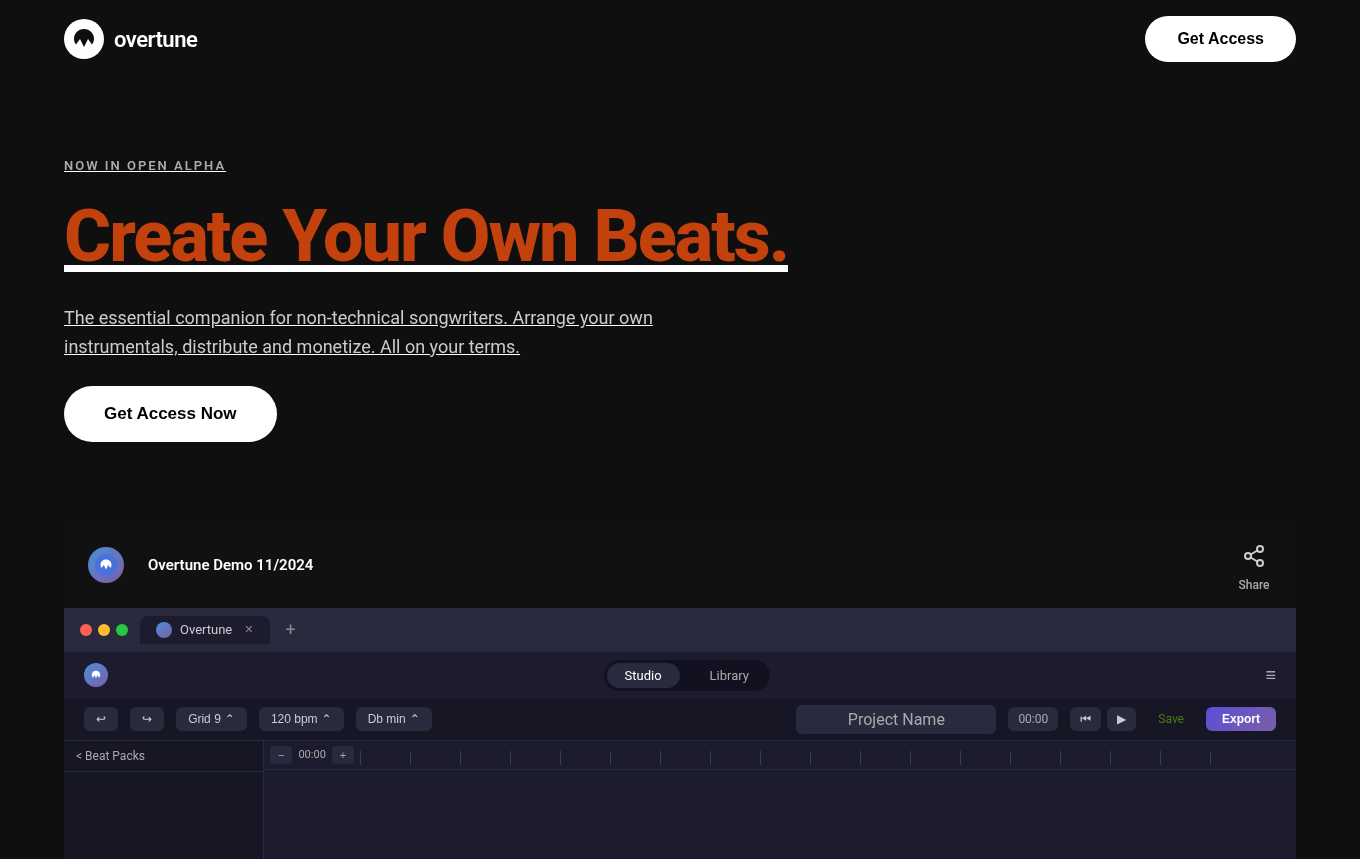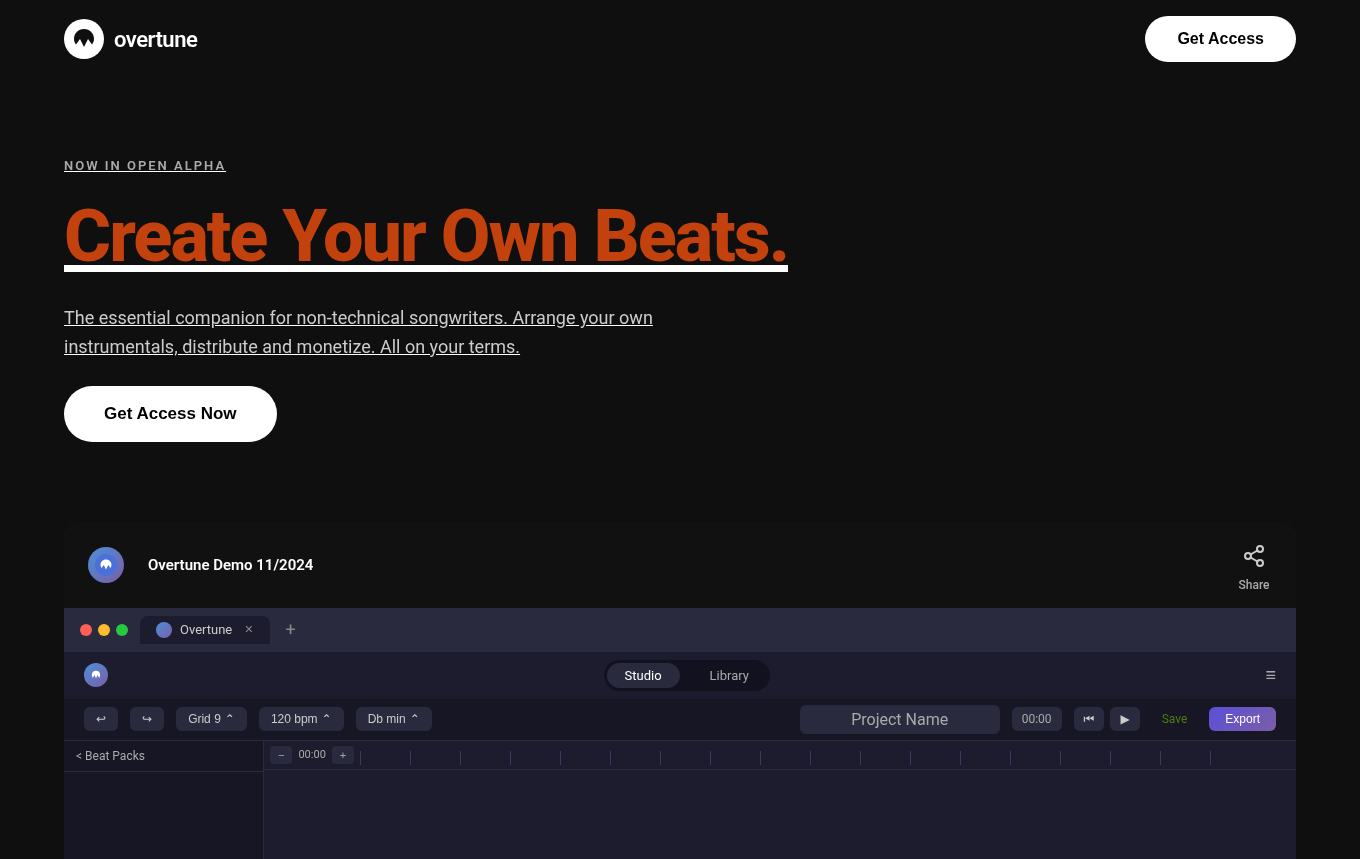--- a/index.html
+++ b/index.html
@@ -343,21 +343,21 @@
       cursor: pointer;
     }
 
     .daw-export-btn {
       background: linear-gradient(135deg, #5a4fd8, #7b5ea7);
       border: none;
       border-radius: 6px;
       padding: 5px 16px;
       color: #ffffff;
       font-size: 12px;
-      font-weight: 400;
+      font-weight: 700;
       cursor: pointer;
     }
 
     
     .daw-main {
       display: flex;
       height: 200px;
     }
 
     .daw-sidebar {

